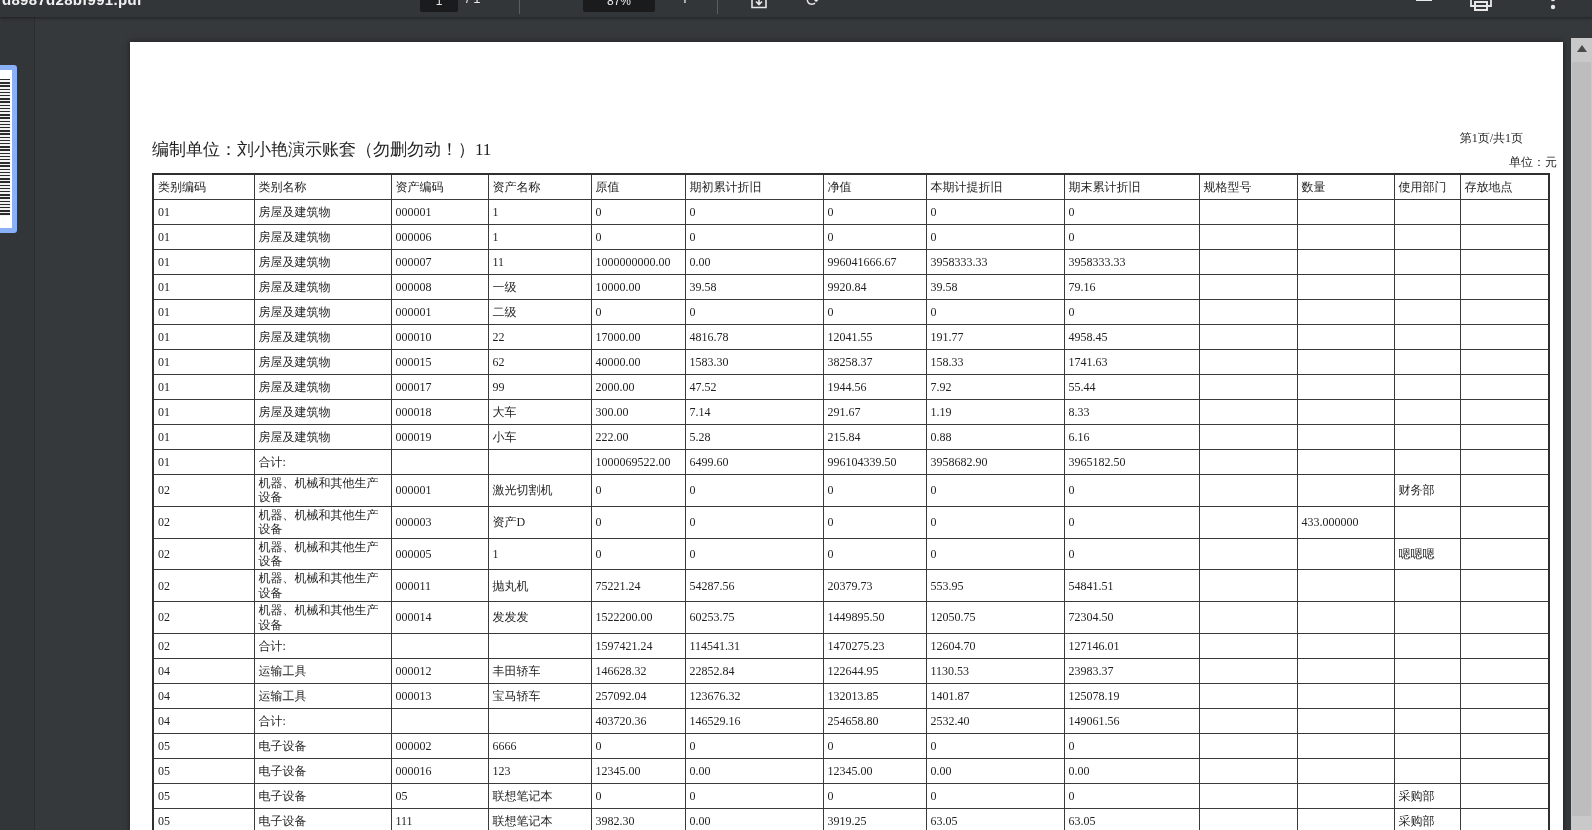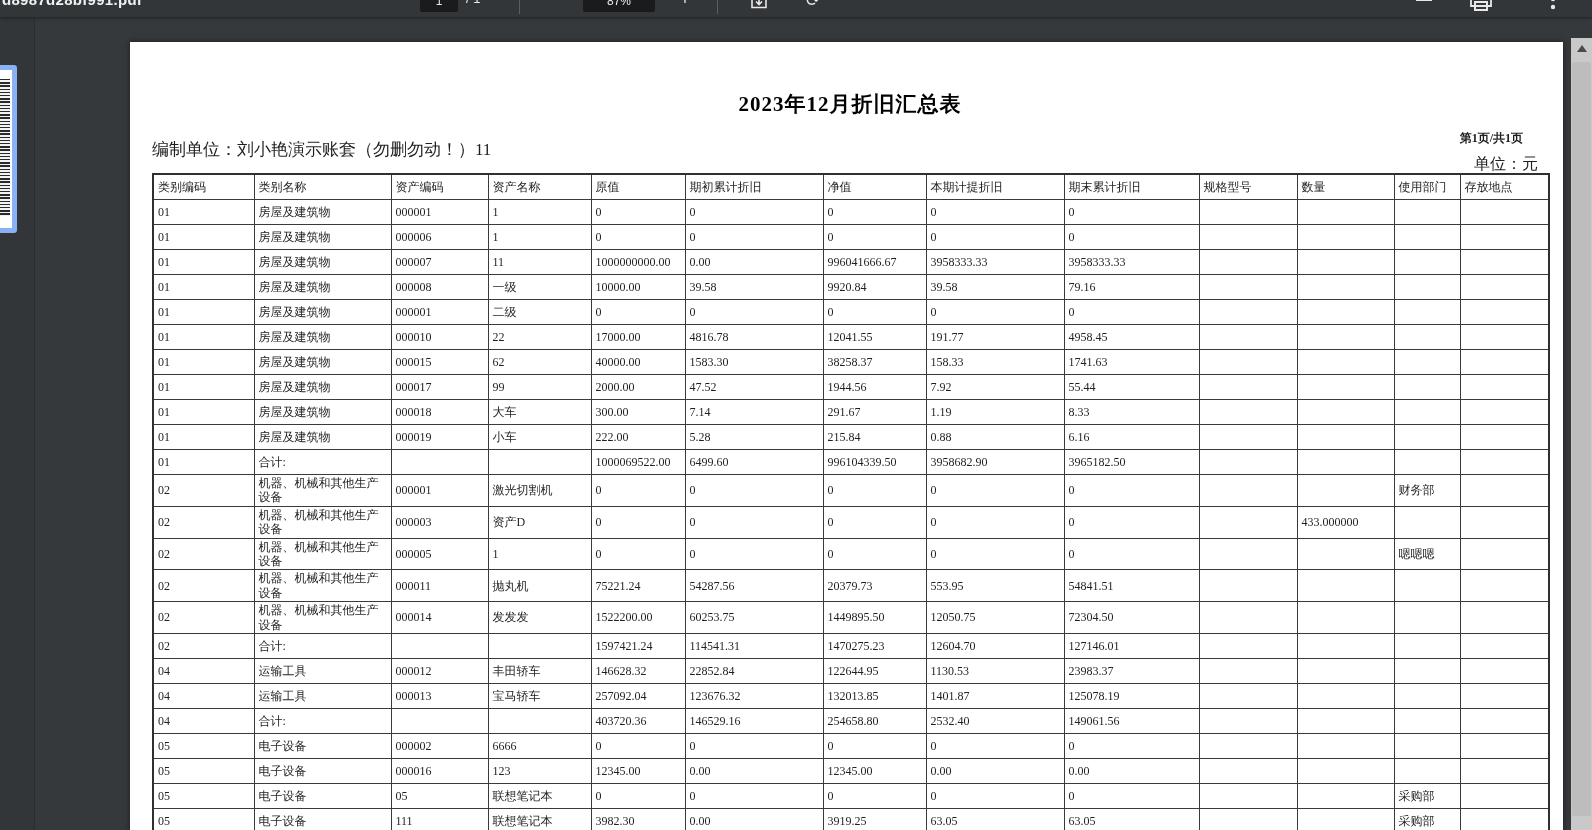--- a/index.html
+++ b/index.html
@@ -50,22 +50,22 @@
   .page{
     position:absolute;left:130px;top:42px;width:1433px;height:1100px;
     background:#ffffff;z-index:3;box-shadow:0 0 6px rgba(0,0,0,.5);
     font-family:"Liberation Serif","DejaVu Serif",serif;color:#1f1f1f;
   }
   .report-title{
     position:absolute;left:22px;width:1396px;top:48px;margin:0;
     text-align:center;font-size:21px;font-weight:700;letter-spacing:1px;color:#000;
   }
   .prepared{position:absolute;left:22px;top:96px;font-size:17px;}
-  .pageinfo{position:absolute;top:88px;right:40px;font-size:12px;font-weight:bold;}
-  .unitlbl{position:absolute;top:112px;right:25px;font-size:16px;margin-left:24px;}
+  .pageinfo{position:absolute;top:88px;right:40px;font-size:12px;}
+  .unitlbl{position:absolute;top:112px;right:6px;font-size:12px;margin-left:24px;}
   
   table.rpt{
     position:absolute;left:22px;top:131px;width:1396px;
     border-collapse:collapse;table-layout:fixed;
     font-size:12px;color:#1f1f1f;
   }
   table.rpt th,table.rpt td{
     border:1px solid #3a3a3a;height:22px;padding:1px 4px;
     overflow:hidden;word-break:break-all;line-height:1.2;
   }
@@ -137,21 +137,20 @@
 
   <div class="sidebar">
     <div class="thumb">
       <div class="thumb-page">
         <div class="thumb-lines"></div>
       </div>
     </div>
   </div>
 
   <div class="page">
-    <h1 class="report-title">2023年12月折旧汇总表</h1>
     <div class="prepared">编制单位：刘小艳演示账套（勿删勿动！）11</div>
     <div class="pageinfo">第1页/共1页</div>
     <div class="unitlbl">单位：元</div>
 
     <table class="rpt">
       <colgroup>
         <col style="width:101px">
           <col style="width:137px">
           <col style="width:97px">
         <col style="width:103px">

